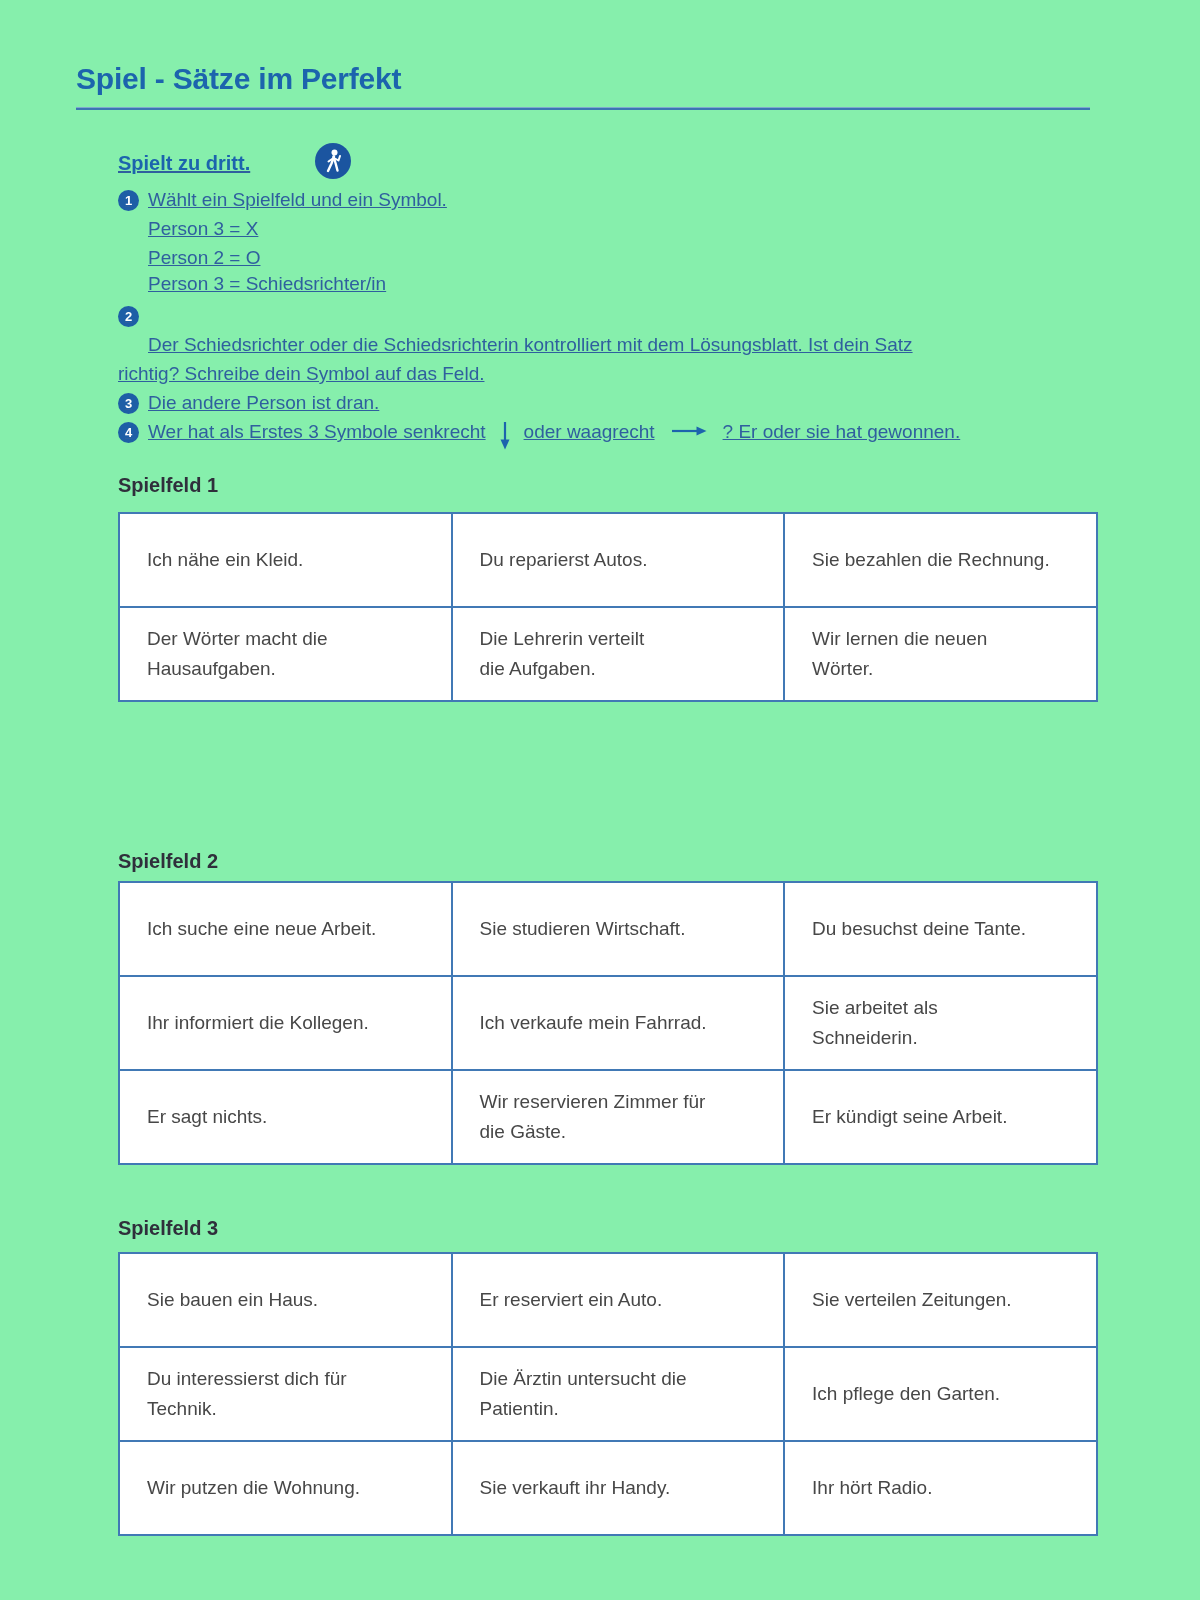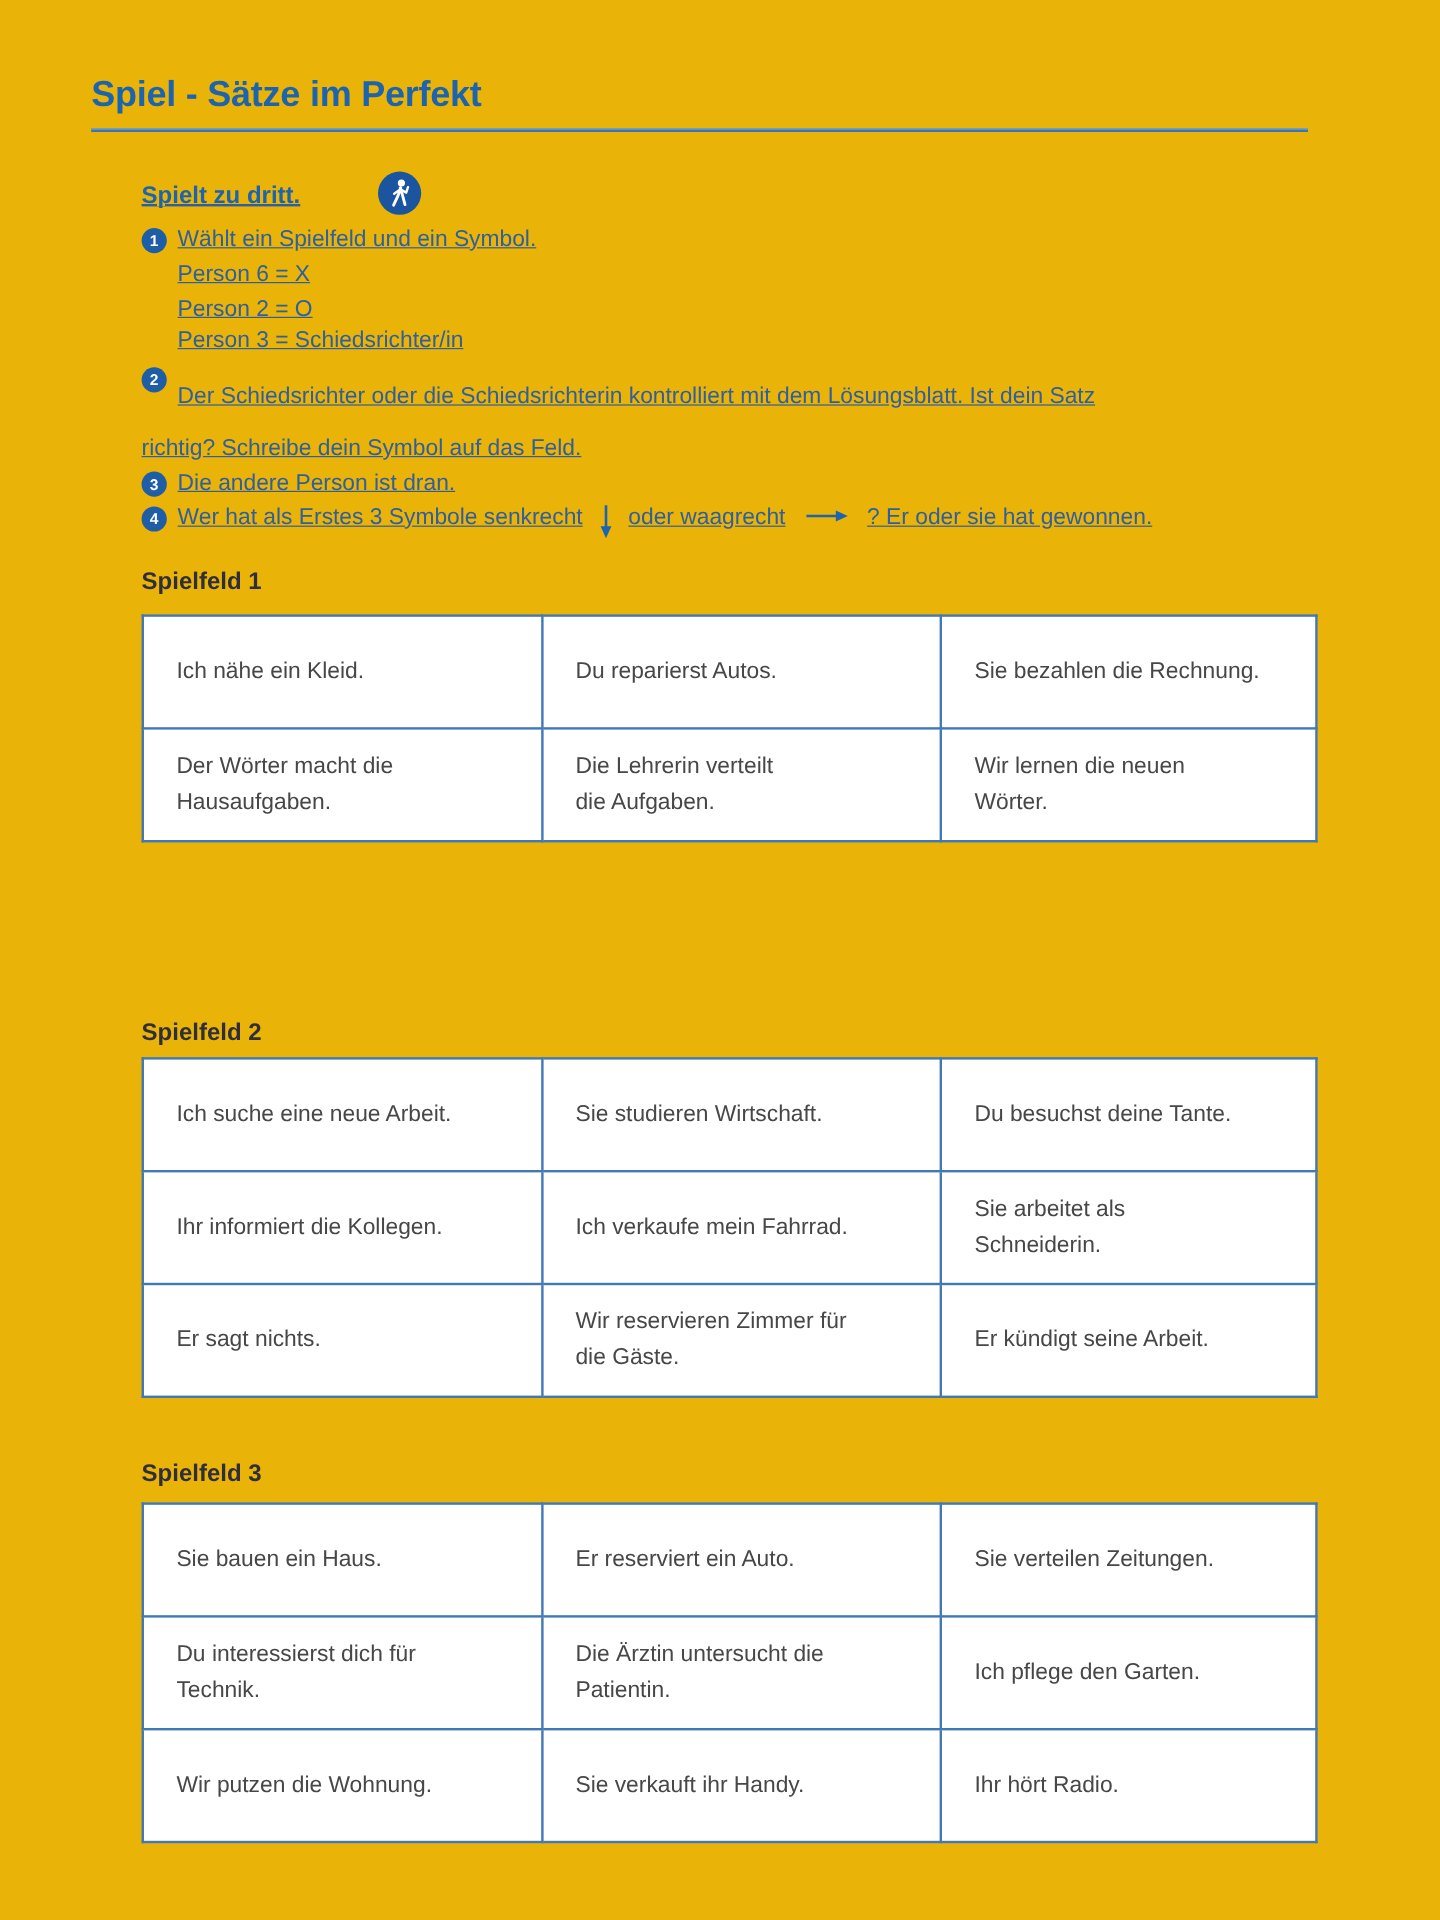--- a/index.html
+++ b/index.html
@@ -1,21 +1,21 @@
 <!DOCTYPE html>
 <html><head>
 <meta charset="utf-8">
 <style>
   * { margin: 0; padding: 0; box-sizing: border-box; }
   html, body { background: #ffffff; }
   .page {
     position: relative;
     width: 1200px;
     height: 1600px;
-    background: #eab308;
+    background: #86efac;
     font-family: "Liberation Sans", sans-serif;
     overflow: hidden;
   }
   .title {
     position: absolute;
     left: 76px;
     top: 62px;
     font-size: 30px;
     font-weight: bold;
     color: #1c64ad;
@@ -44,21 +44,21 @@
     font-size: 20px;
     font-weight: bold;
     color: #1c64ad;
   }
   .players-icon { position: absolute; left: 196px; top: -8px; width: 38px; height: 38px; }
   .s1 { top: 37px; }
   .p1 { top: 66px; left: 30px; }
   .p2 { top: 95px; left: 30px; }
   .p3 { top: 121px; left: 30px; }
   .s2 { top: 153px; }
-  .s2b { top: 168px; left: 30px; }
+  .s2b { top: 182px; left: 30px; }
   .s2c { top: 211px; left: 0; justify-content: center; }
   .s3 { top: 240px; }
   .s4 { top: 269px; }
   .bullet {
     flex: 0 0 auto;
     width: 21px;
     height: 21px;
     border-radius: 50%;
     background: #1e5ea6;
     color: #ffffff;
@@ -127,21 +127,21 @@
         <path d="M20 16 L24.5 18.5 L26 14" stroke="#ffffff" stroke-width="2" fill="none" stroke-linecap="round" stroke-linejoin="round"></path>
       </svg>
     </span>
 
     <div class="iline s1">
       <span class="bullet">1</span>
       <span>Wählt ein Spielfeld und ein Symbol.</span>
     </div>
 
     <div class="iline p1">
-      <span>Person 6 = X</span>
+      <span>Person 3 = X</span>
     </div>
     <div class="iline p2">
       <span>Person 2 = O</span>
     </div>
     <div class="iline p3">
       <span>Person 3 = Schiedsrichter/in</span>
     </div>
 
     <div class="iline s2">
       <span class="bullet">2</span>

